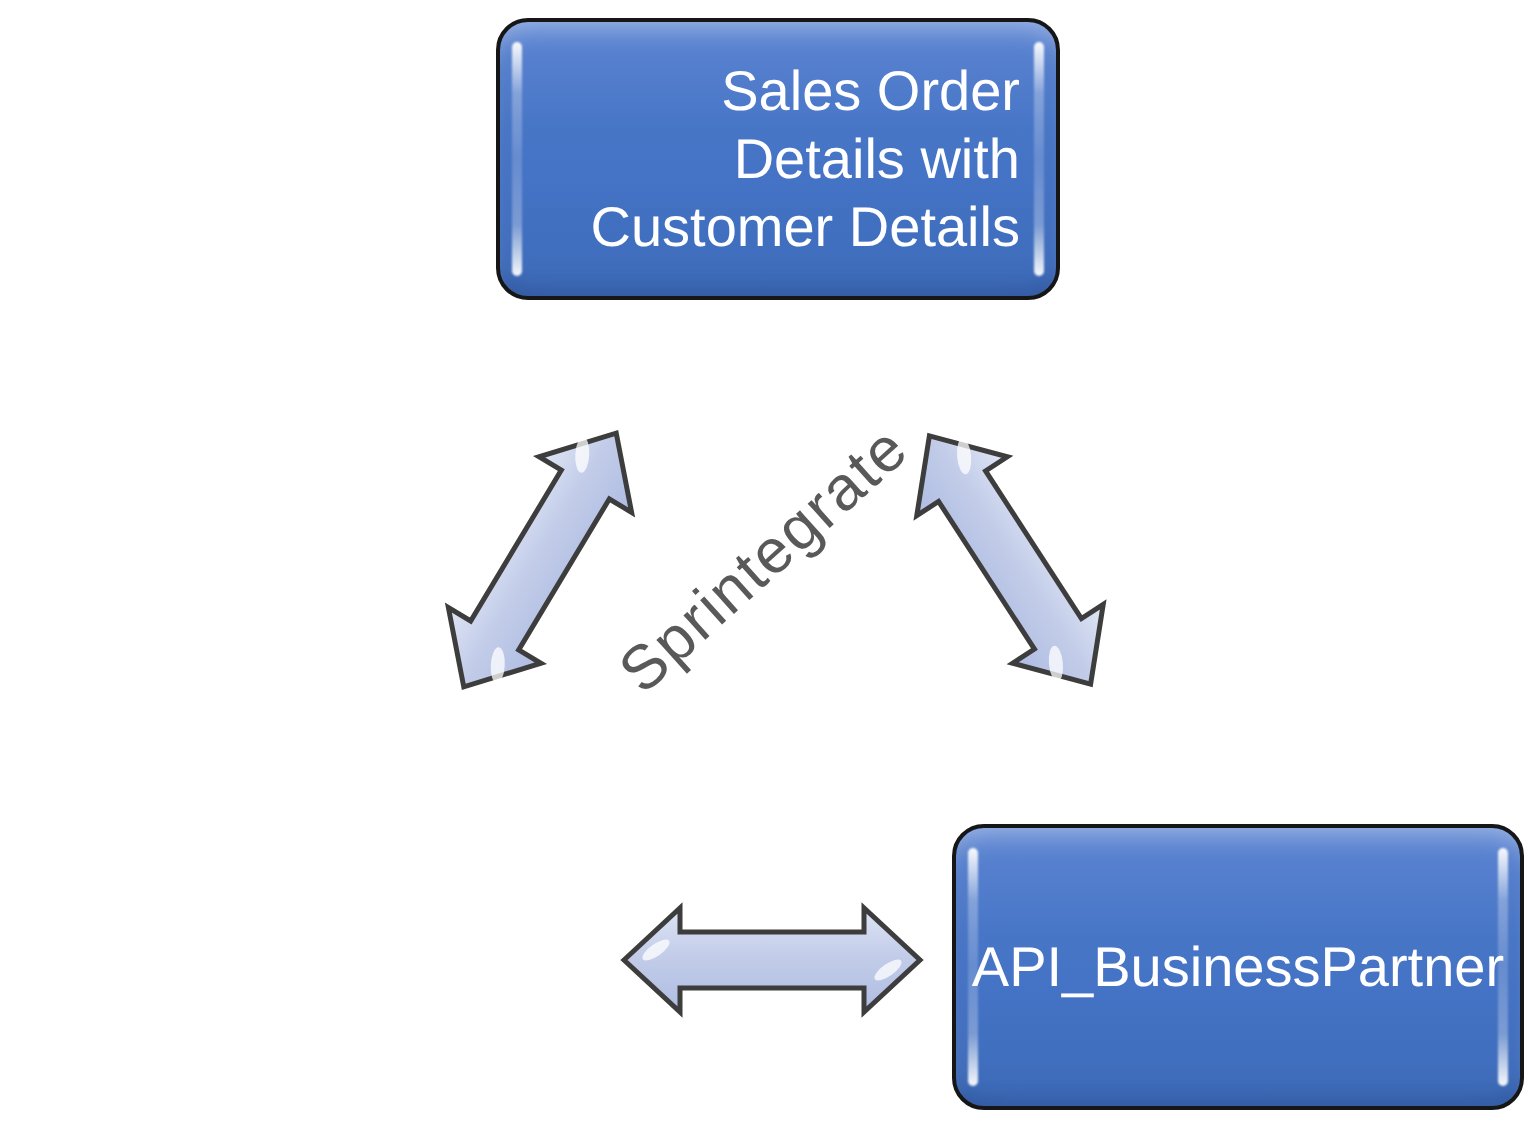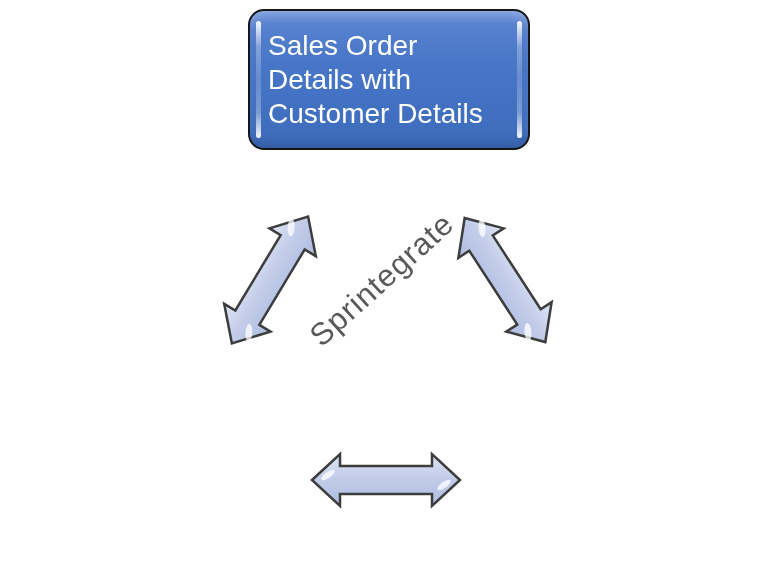--- a/index.html
+++ b/index.html
@@ -24,21 +24,21 @@
     background: linear-gradient(180deg, #5d85d2 0%, #4876c7 38%, #4472c4 60%, #3e6cba 100%);
     box-shadow:
       inset 0 10px 14px -8px rgba(255,255,255,0.45),
       inset 0 -10px 14px -8px rgba(20,40,90,0.35);
     display: flex;
     align-items: center;
     justify-content: center;
     color: #ffffff;
     font-size: 28px;
     line-height: 34px;
-    text-align: left;
+    text-align: right;
   }
   
   .node::before, .node::after {
     content: "";
     position: absolute;
     top: 10px;
     bottom: 10px;
     width: 5px;
     border-radius: 5px;
     background: linear-gradient(180deg,
@@ -118,16 +118,19 @@
       <ellipse class="sheen" cx="-58" cy="-5" rx="8" ry="3" transform="rotate(-35 -58 -5)"></ellipse>
       <ellipse class="sheen" cx="58" cy="5" rx="8" ry="3" transform="rotate(-35 58 5)"></ellipse>
     </g>
   </svg>
 
   <div class="node node-top">
     <span class="node-label">Sales Order Details with Customer Details</span>
   </div>
 
 
+  <div class="node node-right">
+    <span class="node-label">API_BusinessPartner</span>
+  </div>
 
   <div class="connector-label">Sprintegrate</div>
 
 </div>
 
 </body></html>

